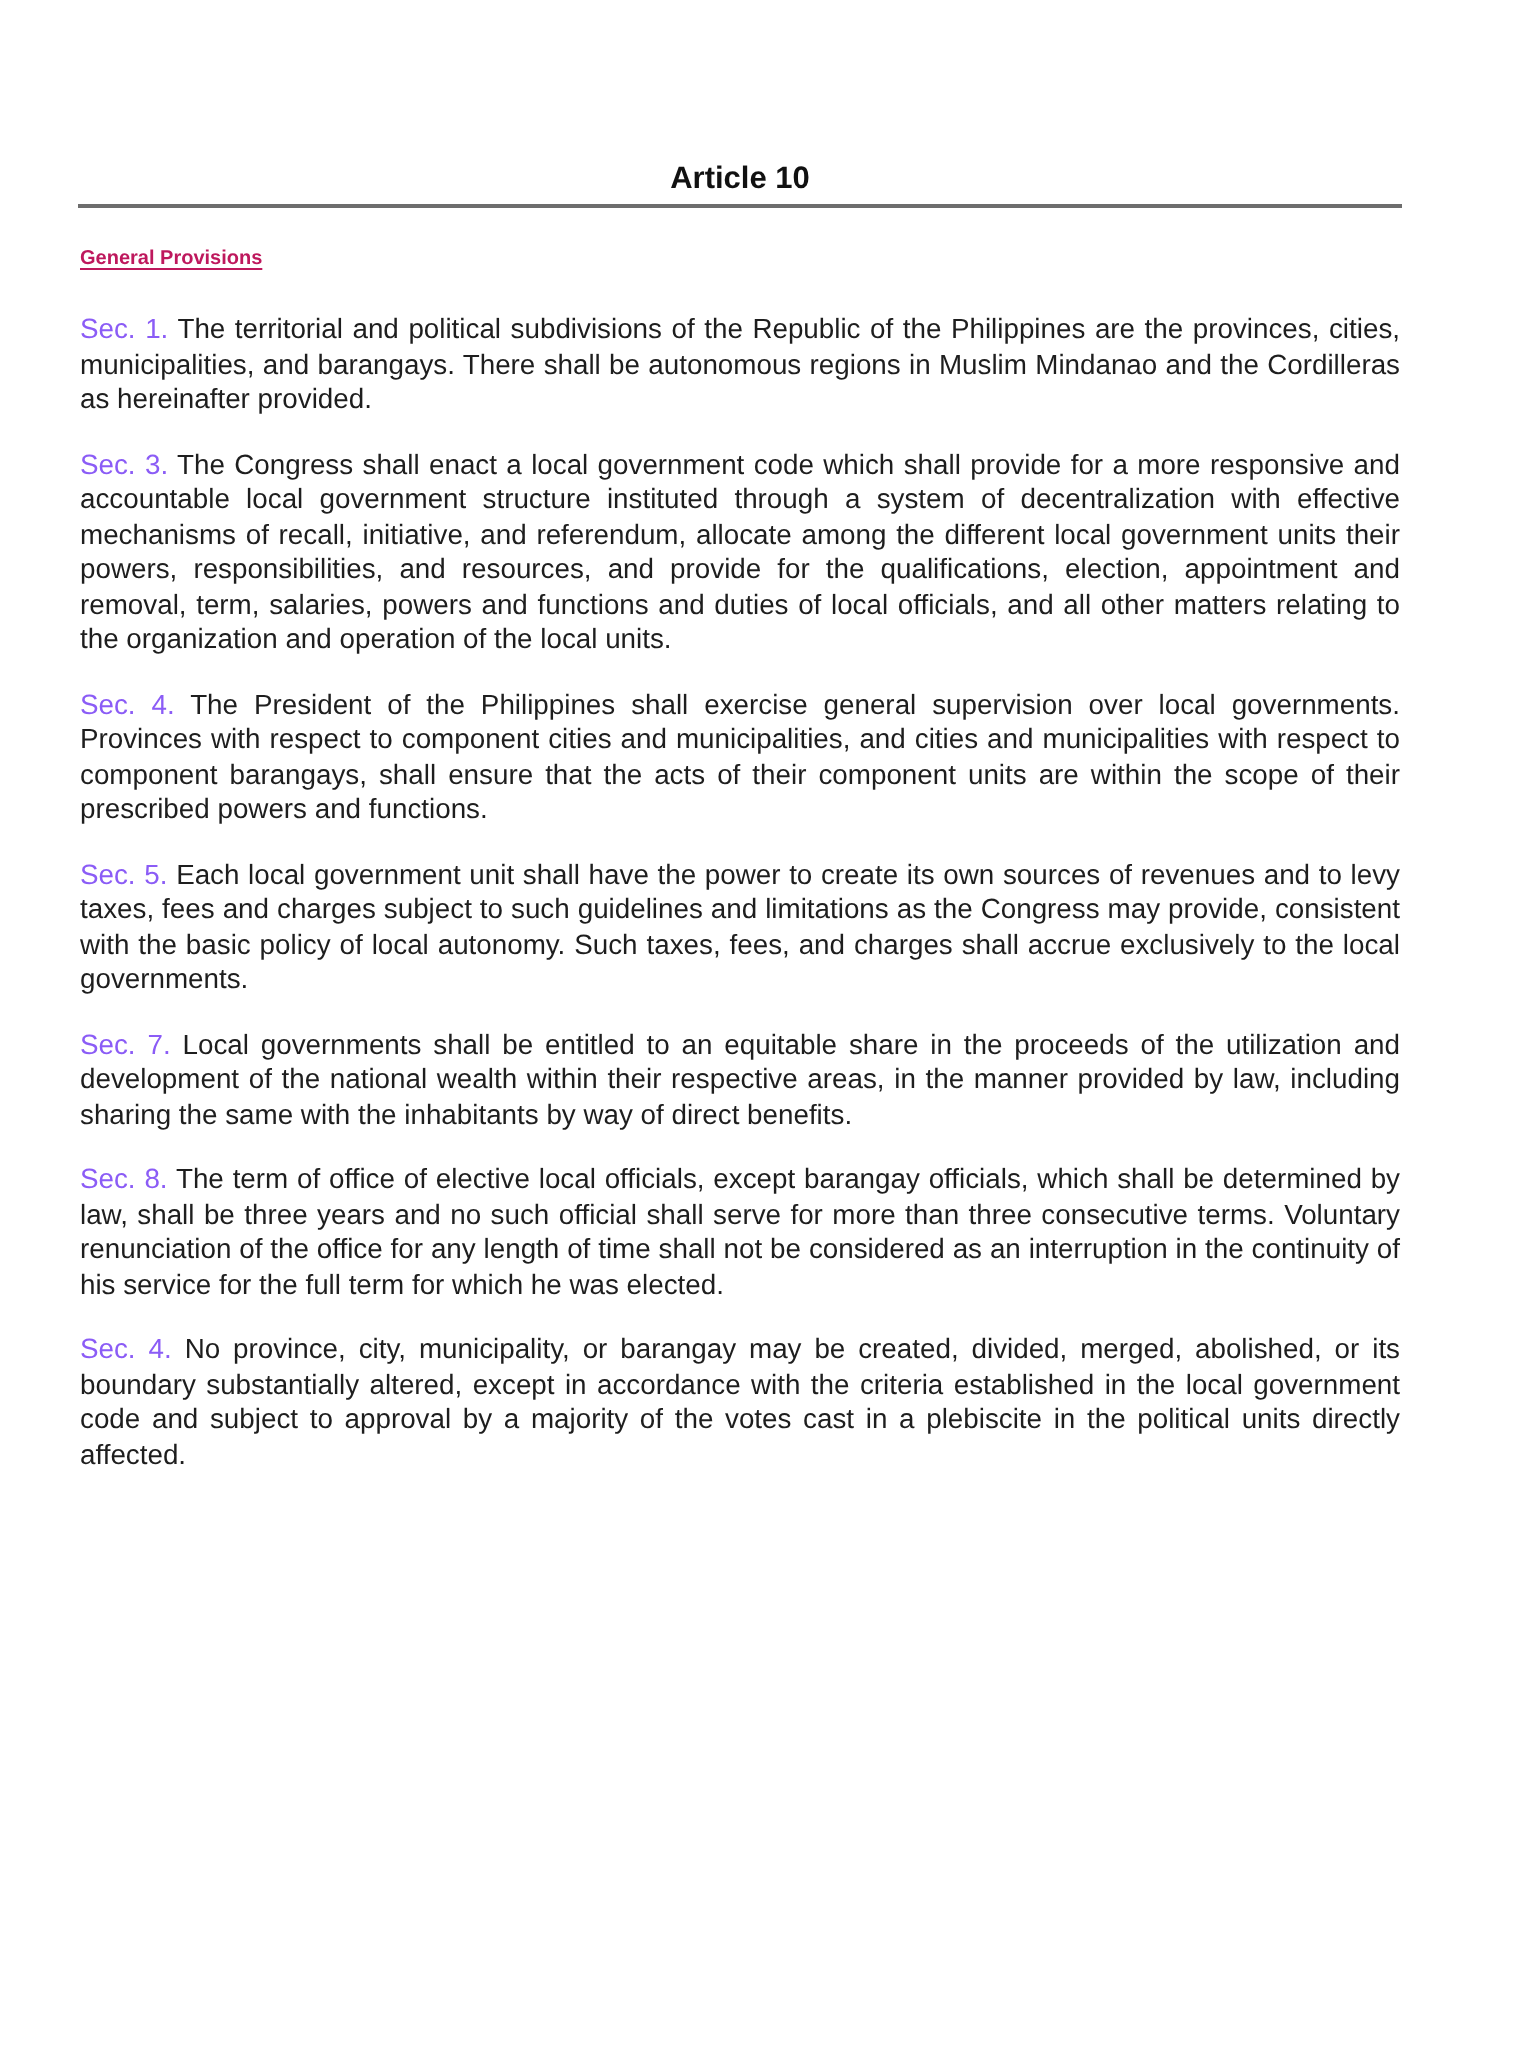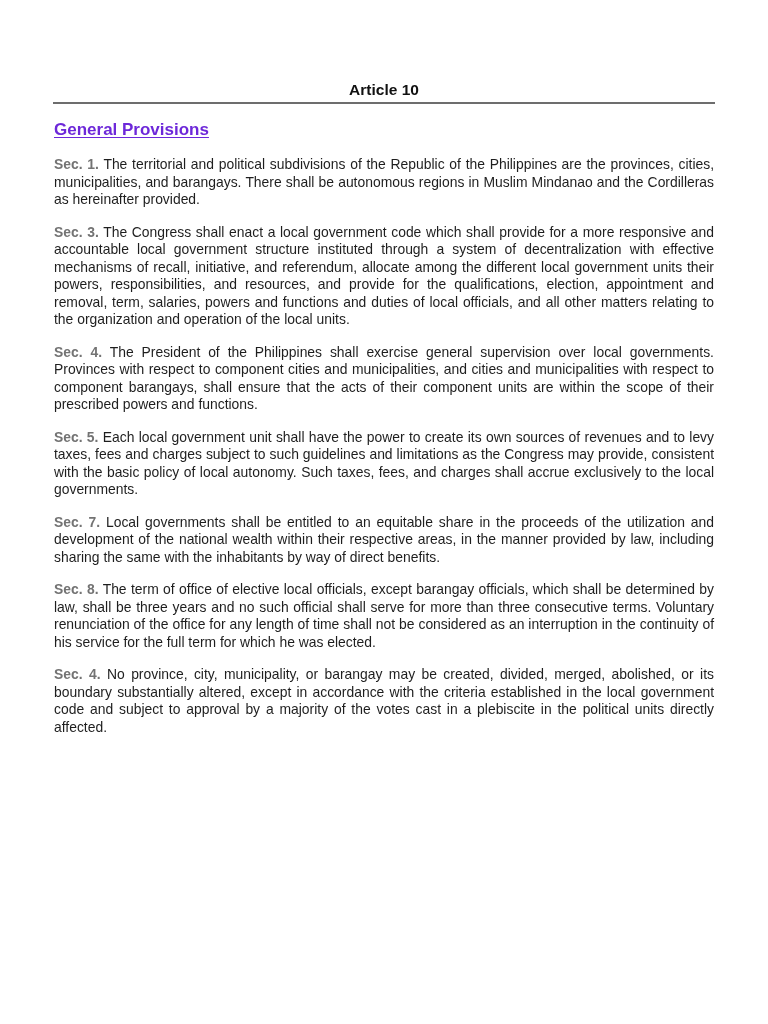--- a/index.html
+++ b/index.html
@@ -10,57 +10,57 @@
   body {
     width: 768px;
     height: 1024px;
     overflow: hidden;
     position: relative;
     font-family: "Liberation Sans", sans-serif;
     color: #1a1a1a;
   }
   .page {
     position: absolute;
-    left: 54px;
+    left: 40px;
     top: 80px;
     width: 660px;
   }
   .title-block {
     text-align: center;
     font-weight: bold;
     font-size: 15.5px;
     line-height: 20px;
     color: #111;
   }
   .title-block div { margin: 0; }
   .rule {
     height: 2px;
     background: #6d6d6d;
     margin: 2px -1px 0 -1px;
   }
   .section-heading {
     margin-top: 16px;
     font-weight: bold;
-    font-size: 17px;
+    font-size: 10px;
     line-height: 20px;
     text-decoration: underline;
     text-underline-offset: 2px;
-    color: #6d28d9;
+    color: #be185d;
   }
   .sec {
     margin-top: 15px;
     font-size: 13.9px;
     line-height: 17.5px;
     text-align: justify;
     color: #1e1e1e;
   }
   .sec:first-of-type { margin-top: 16px; }
   .sec .label {
-    font-weight: bold;
-    color: #737373;
+    font-weight: normal;
+    color: #8b5cf6;
   }
 </style>
 </head>
 <body>
 
 <div class="page">
   <div class="title-block">
     <div>Article 10</div>
   </div>
   <div class="rule"></div>

